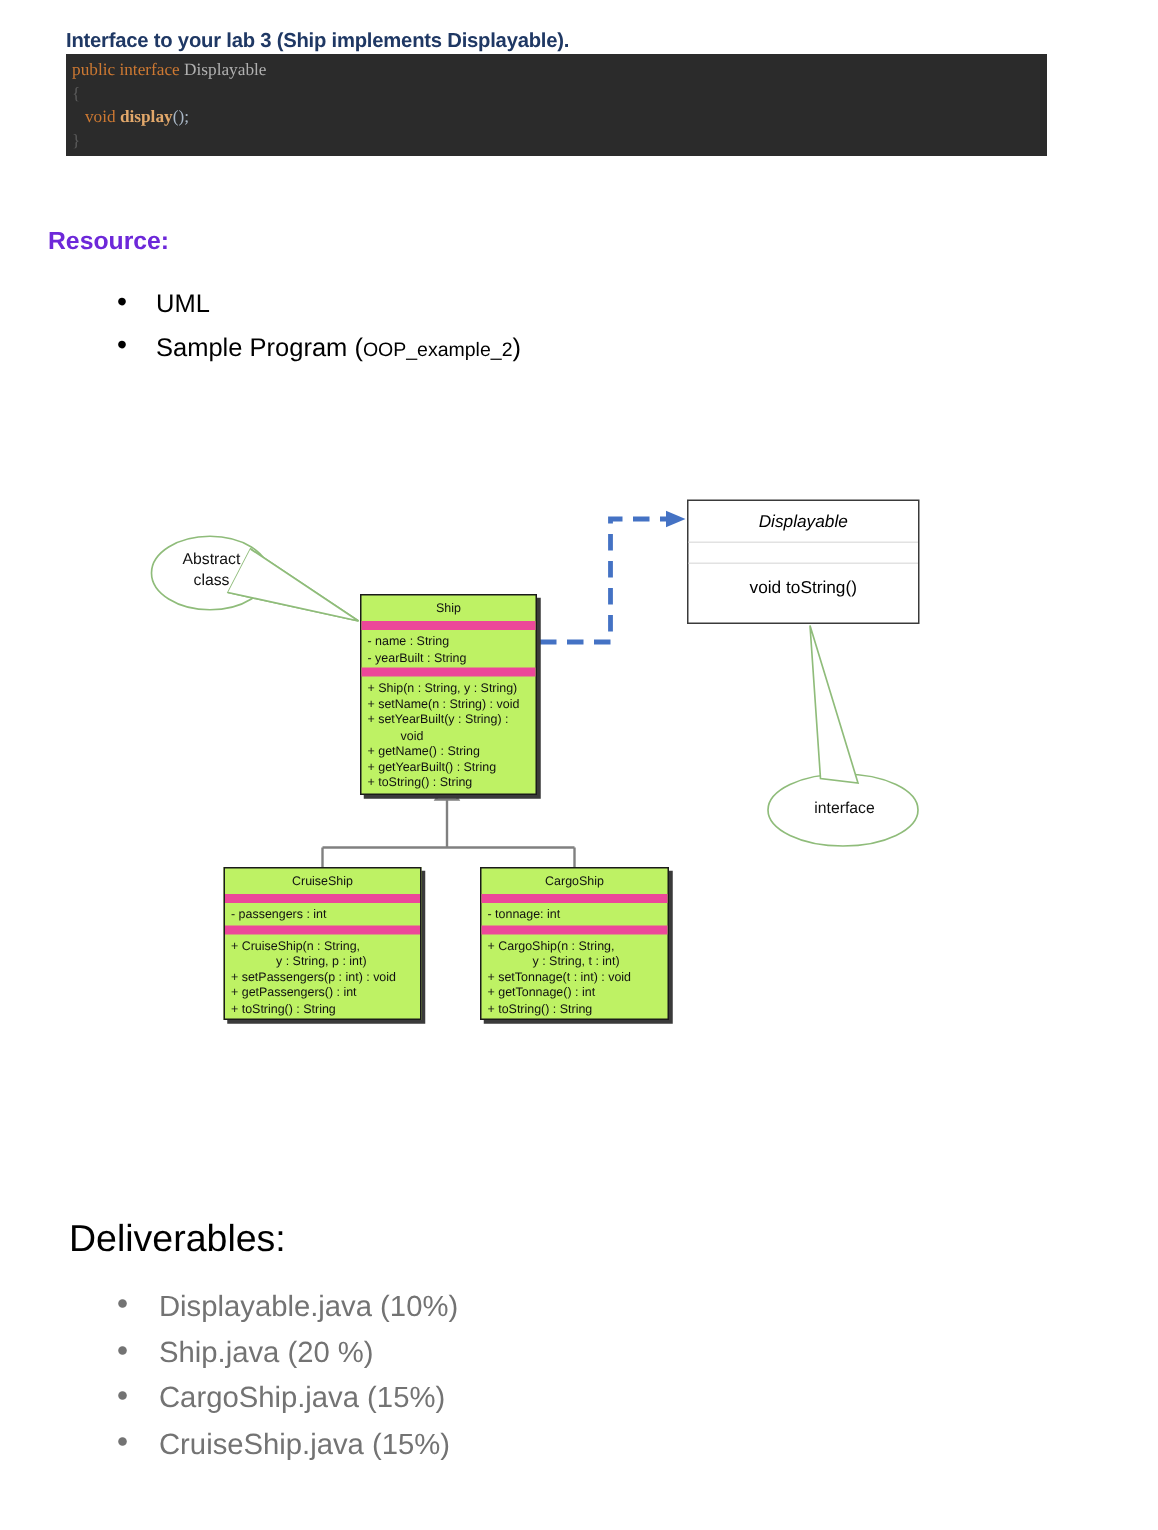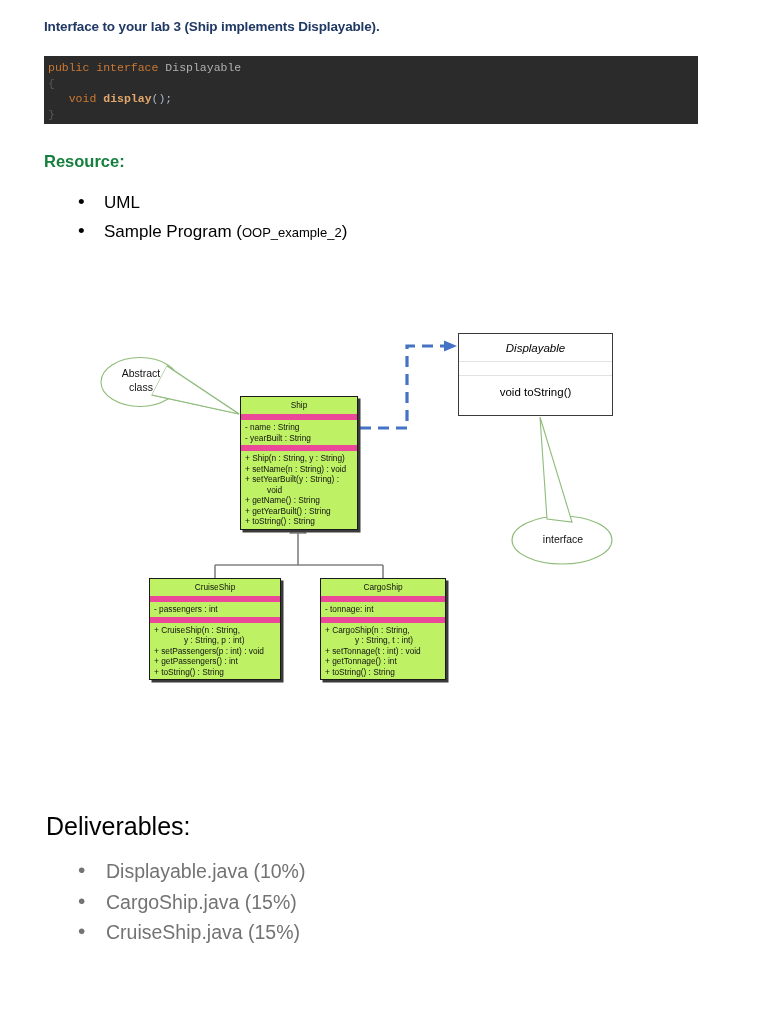--- a/index.html
+++ b/index.html
@@ -25,46 +25,46 @@
     font-weight: bold;
     color: #1F3864;
     letter-spacing: -0.15px;
     white-space: nowrap;
   }
 
   
   .code-block {
     position: absolute;
     left: 44px;
-    top: 56px;
+    top: 36px;
     width: 654px;
     height: 68px;
     background: #2b2b2b;
-    font-family: Liberation Mono, monospace;
+    font-family: Liberation Serif, serif;
     font-size: 11.5px;
     line-height: 15.6px;
     padding: 4px 0 0 4px;
     box-sizing: border-box;
     color: #c8c8c8;
   }
   .code-line { white-space: pre; }
   .kw { color: #cc7832; }
   .cls { color: #b0b0b0; }
   .mth { color: #e2a86b; font-weight: bold; }
   .pun { color: #a9b7c6; }
   .brace { color: #5a5a5a; }
 
   
   .resource-title {
     position: absolute;
-    left: 44px;
+    left: 32px;
     top: 152px;
     font-size: 16.5px;
     font-weight: bold;
-    color: #15803d;
+    color: #6d28d9;
   }
   .res-list {
     position: absolute;
     left: 76px;
     top: 188px;
     width: 420px;
   }
   .res-item {
     position: relative;
     font-size: 17px;
@@ -295,15 +295,16 @@
     <div>Abstract</div>
     <div>class</div>
   </div>
   <div class="callout-label" id="interface-label">interface</div>
 
 </div>
 
 <div class="deliv-title">Deliverables:</div>
 <div class="deliv-list">
   <div class="deliv-item">Displayable.java (10%)</div>
+  <div class="deliv-item">Ship.java (20 %)</div>
   <div class="deliv-item">CargoShip.java (15%)</div>
   <div class="deliv-item">CruiseShip.java (15%)</div>
 </div>
 
 </body></html>

